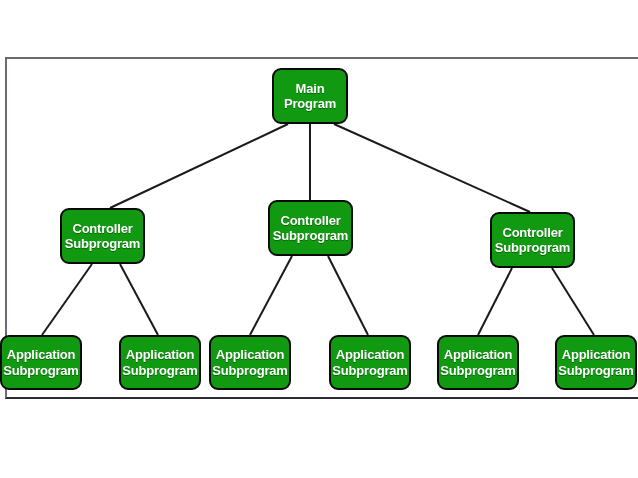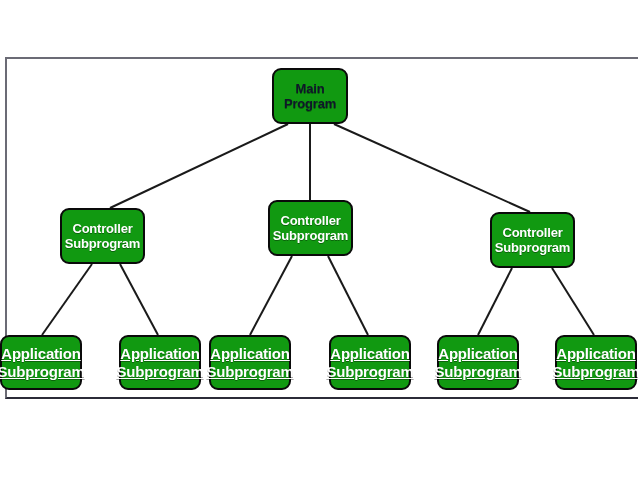--- a/index.html
+++ b/index.html
@@ -49,21 +49,21 @@
     font-weight: bold;
     line-height: 1.18;
     text-align: center;
     letter-spacing: -0.2px;
     text-shadow: 0 1px 0 rgba(0,0,0,0.35);
     cursor: pointer;
   }
   .node .line1, .node .line2 { display: block; white-space: nowrap; }
   .node-main { font-size: 13px; }
   .node-controller { font-size: 13px; }
-  .node-application { font-size: 15px; text-decoration: underline; }
+  .node-application { font-size: 13px; }
 </style>
 </head>
 <body>
 
 <div id="page">
 
   <div id="diagram-frame"></div>
 
   <svg id="tree-svg" viewBox="0 0 638 478" xmlns="http://www.w3.org/2000/svg">
       <line x1="288" y1="124" x2="110" y2="208" stroke="#1a1a1a" stroke-width="2"></line>
@@ -71,21 +71,21 @@
       <line x1="334" y1="124" x2="530" y2="212" stroke="#1a1a1a" stroke-width="2"></line>
       <line x1="92" y1="264" x2="42" y2="335" stroke="#1a1a1a" stroke-width="2"></line>
       <line x1="120" y1="264" x2="158" y2="335" stroke="#1a1a1a" stroke-width="2"></line>
       <line x1="292" y1="256" x2="250" y2="335" stroke="#1a1a1a" stroke-width="2"></line>
       <line x1="328" y1="256" x2="368" y2="335" stroke="#1a1a1a" stroke-width="2"></line>
       <line x1="512" y1="268" x2="478" y2="335" stroke="#1a1a1a" stroke-width="2"></line>
       <line x1="552" y1="268" x2="594" y2="335" stroke="#1a1a1a" stroke-width="2"></line>
     </svg>
 
   <div id="node-layer">
-      <div class="node node-main" style="left: 272px; top: 68px; width: 76px; height: 56px; background: rgb(17, 153, 17); border-color: rgb(10, 10, 10); color: #0f172a;">
+      <div class="node node-main" style="left: 272px; top: 68px; width: 76px; height: 56px; background: rgb(17, 153, 17); border-color: rgb(10, 10, 10); color: #ffffff;">
         <span class="line1">Main</span>
         <span class="line2">Program</span>
       </div>
       <div class="node node-controller" style="left: 60px; top: 208px; width: 85px; height: 56px; background: rgb(17, 153, 17); border-color: rgb(10, 10, 10); color: rgb(255, 255, 255);">
         <span class="line1">Controller</span>
         <span class="line2">Subprogram</span>
       </div>
       <div class="node node-controller" style="left: 268px; top: 200px; width: 85px; height: 56px; background: rgb(17, 153, 17); border-color: rgb(10, 10, 10); color: rgb(255, 255, 255);">
         <span class="line1">Controller</span>
         <span class="line2">Subprogram</span>

